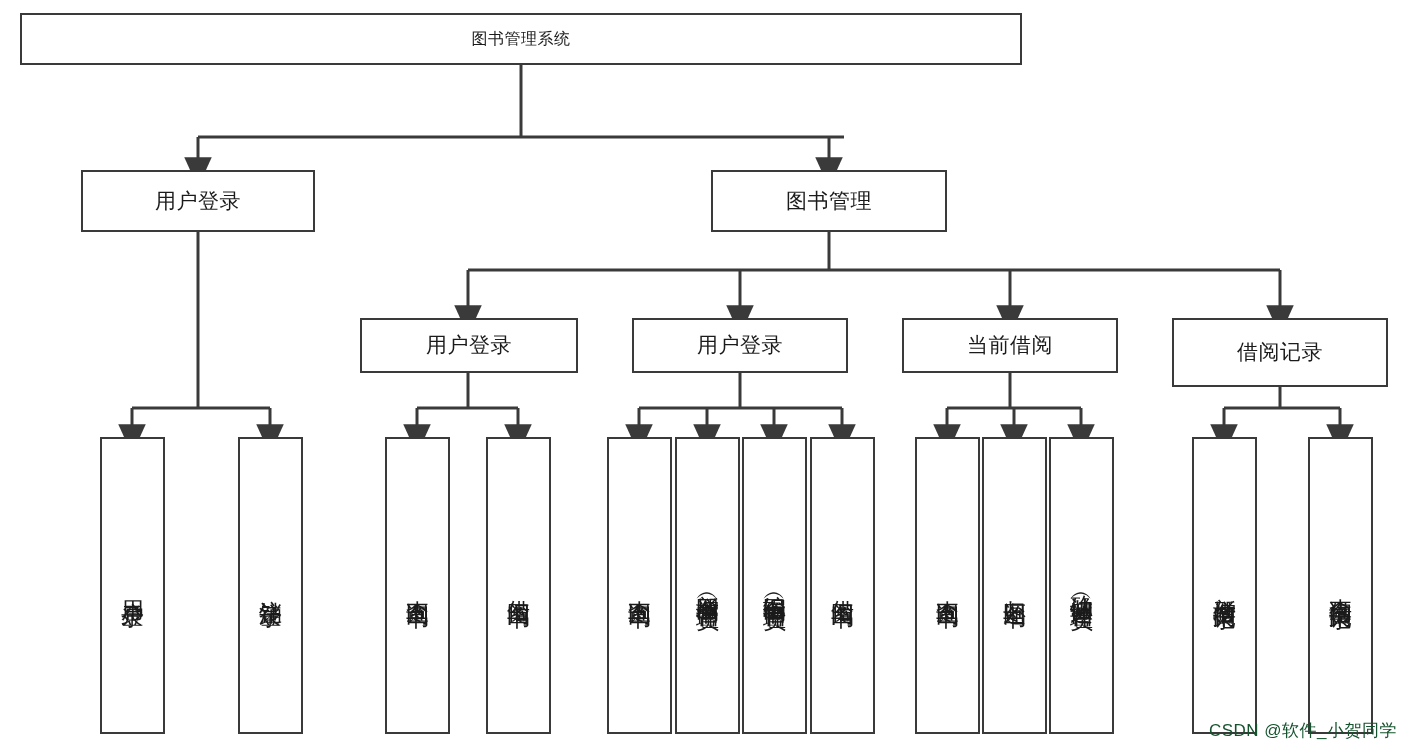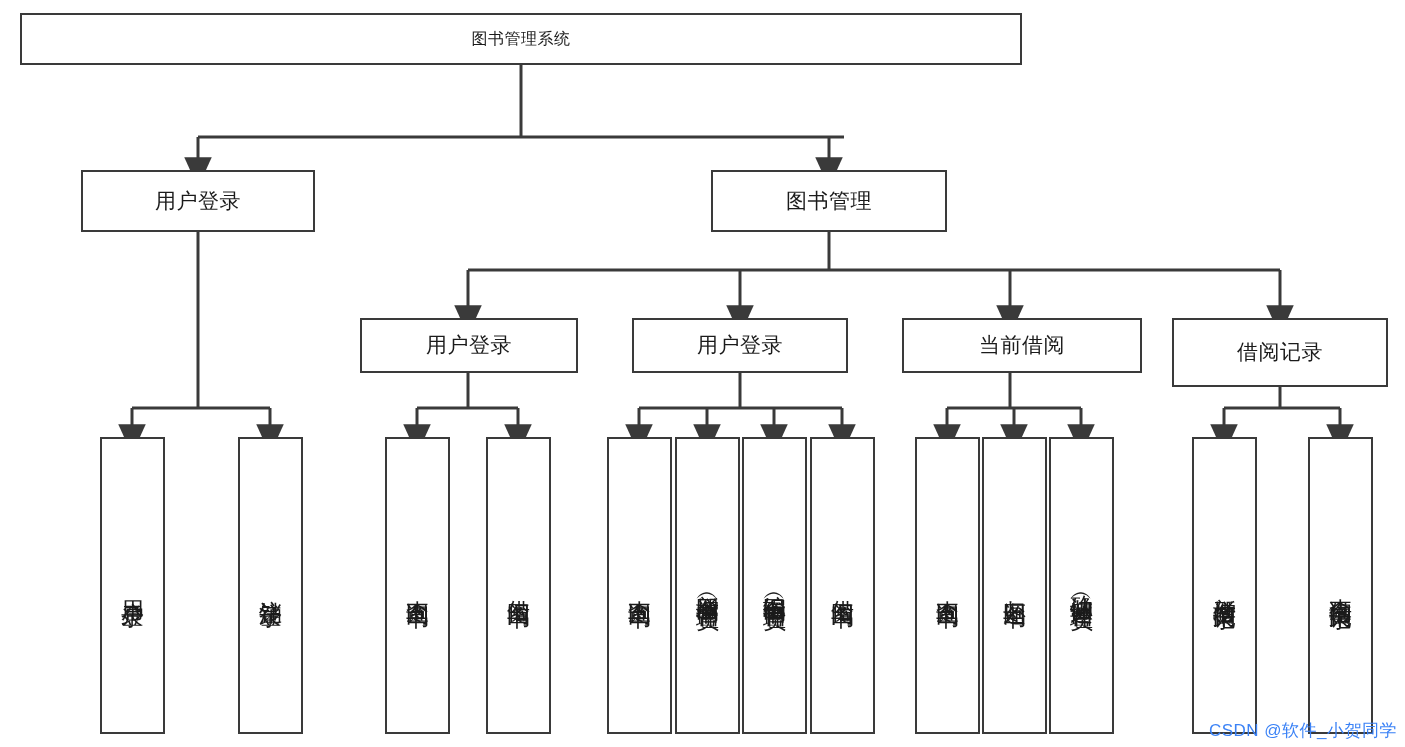--- a/index.html
+++ b/index.html
@@ -53,21 +53,21 @@
     font-size: 23px;
     letter-spacing: 2px;
     line-height: 1;
   }
   .node.root .lbl { font-size: 16px; }
   .watermark {
     position: absolute;
     right: 8px;
     bottom: 5px;
     font-size: 17px;
-    color: #3b82f6;
+    color: #14532d;
     white-space: nowrap;
     z-index: 5;
     letter-spacing: 0.5px;
   }
 </style>
 </head>
 <body>
 
 <div id="canvas">
 
@@ -137,21 +137,21 @@
   </div>
 
   <div class="node horiz" style="left:360px; top:318px; width:218px; height:55px;">
     <span class="lbl">用户登录</span>
   </div>
 
   <div class="node horiz" style="left:632px; top:318px; width:216px; height:55px;">
     <span class="lbl">用户登录</span>
   </div>
 
-  <div class="node horiz" style="left:902px; top:318px; width:240px; height:55px;">
+  <div class="node horiz" style="left:902px; top:318px; width:216px; height:55px;">
     <span class="lbl">当前借阅</span>
   </div>
 
   <div class="node horiz" style="left:1172px; top:318px; width:216px; height:69px;">
     <span class="lbl">借阅记录</span>
   </div>
 
   <div class="node vert" style="left:100px; top:437px; width:65px; height:297px;">
     <span class="lbl">用户登录</span>
   </div>

